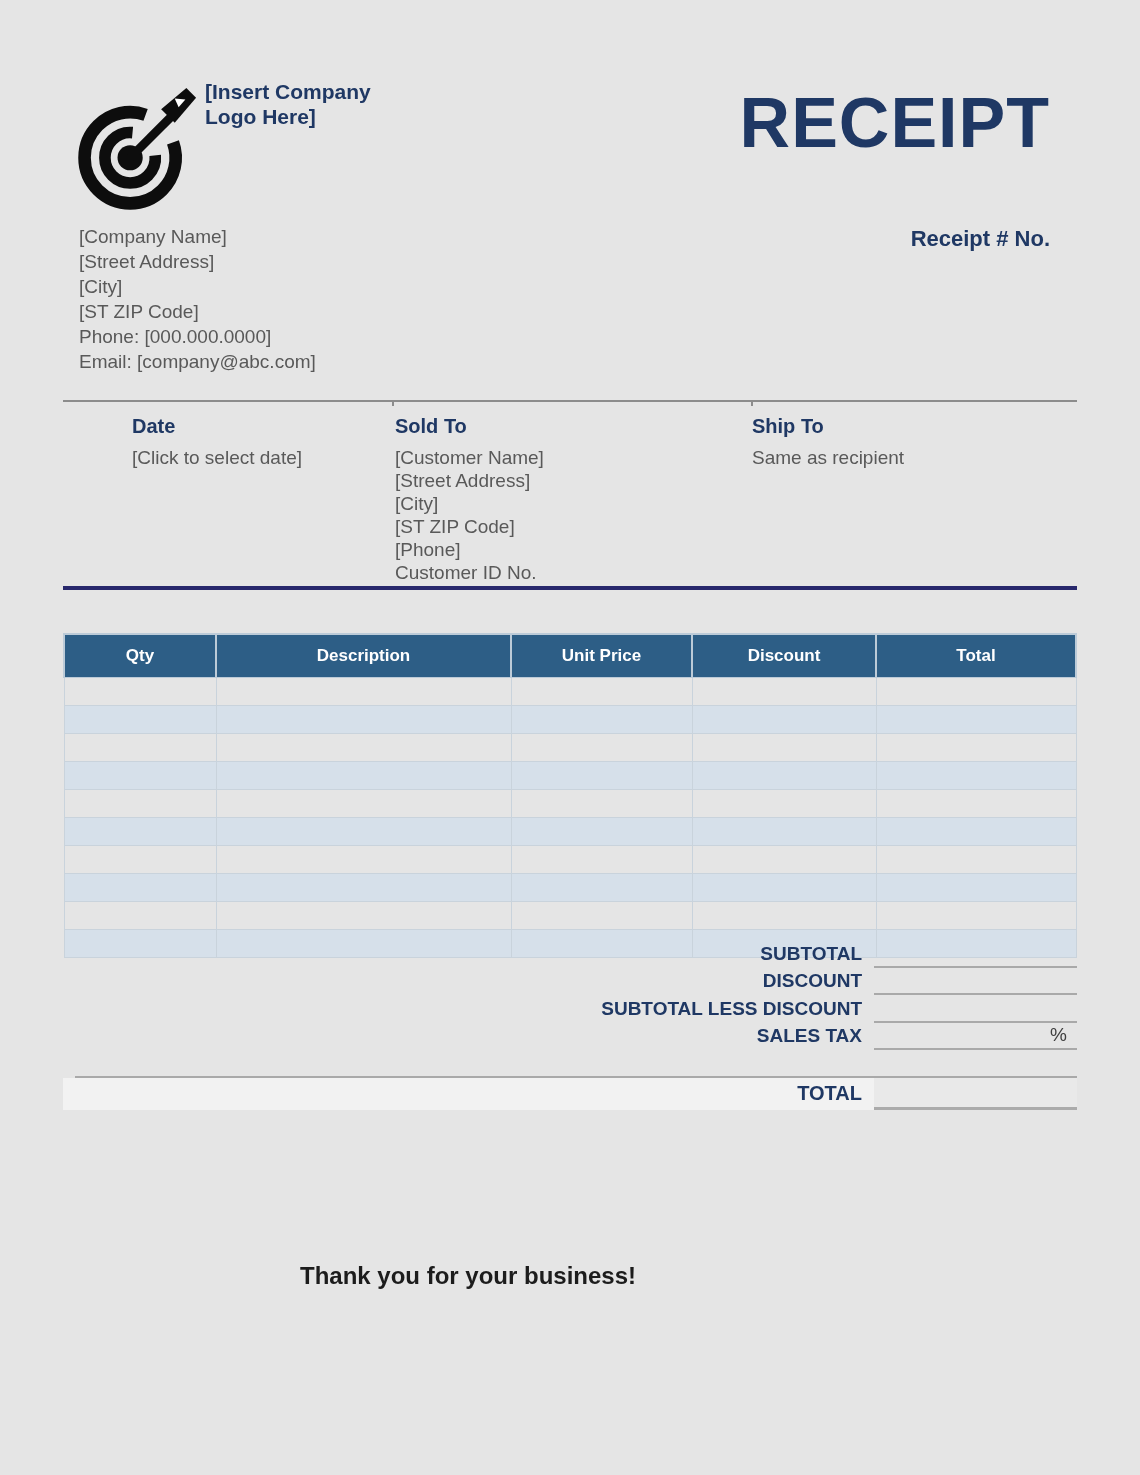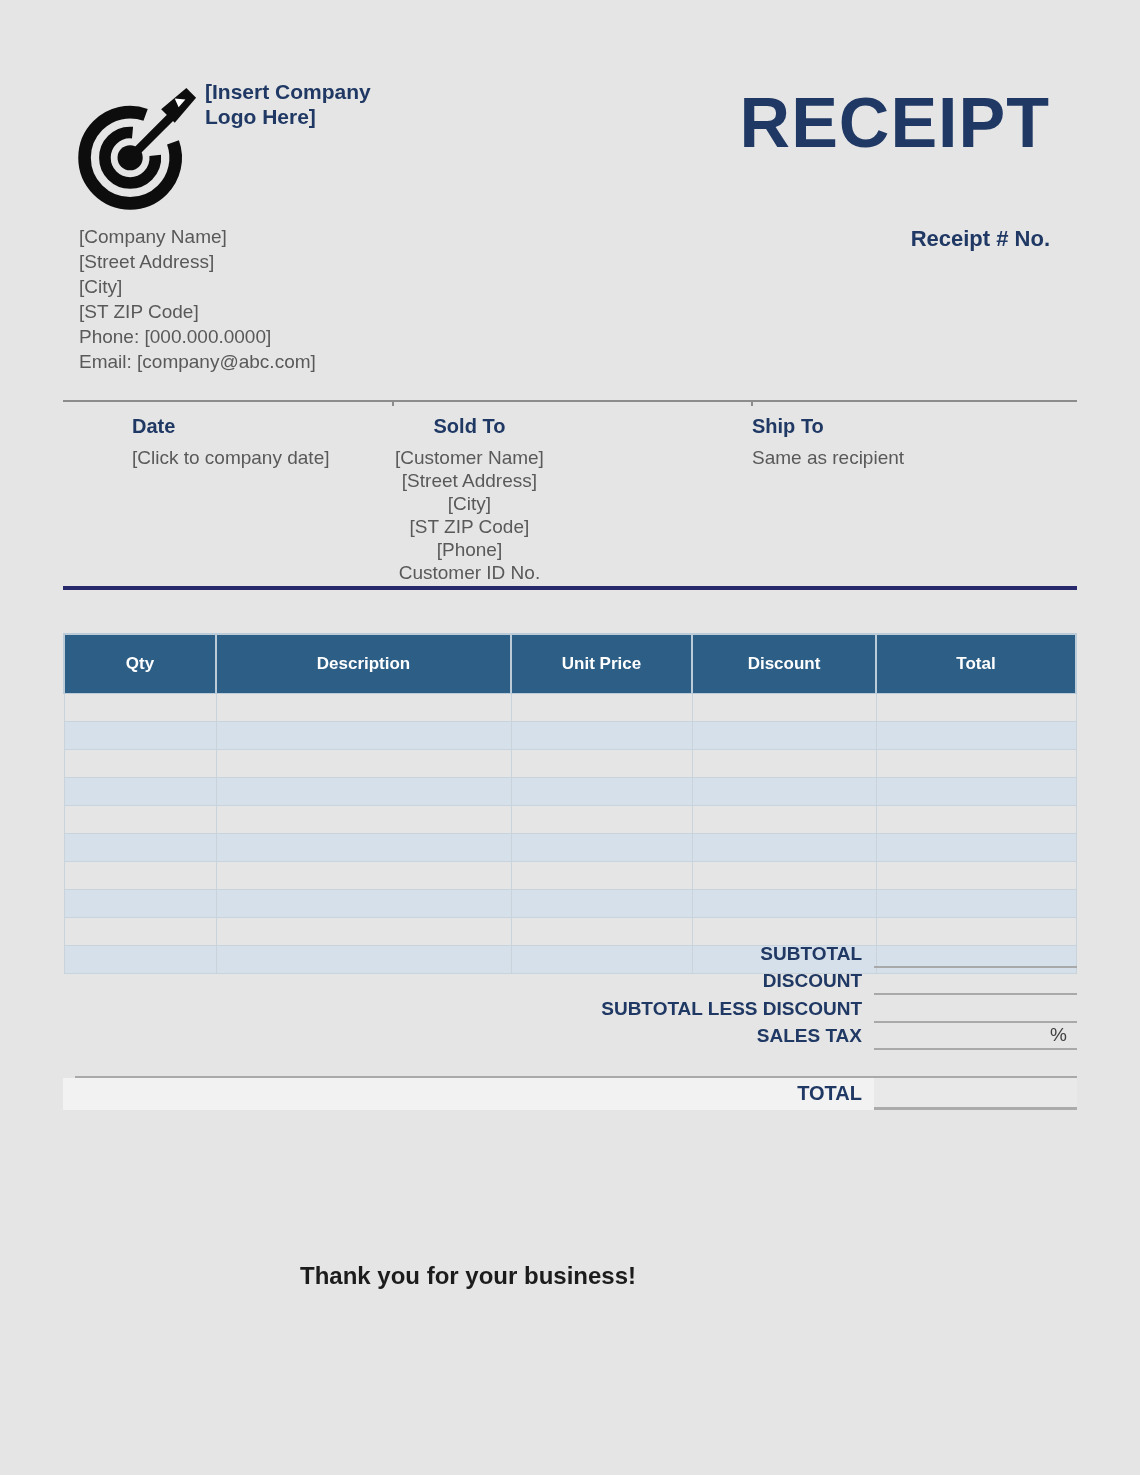--- a/index.html
+++ b/index.html
@@ -33,28 +33,28 @@
   
   .divider-thin { position: absolute; left: 63px; top: 400px; width: 1014px; height: 2px; background: #8c8c8c; }
   .tick { position: absolute; top: 402px; width: 2px; height: 4px; background: #8c8c8c; }
   .tick-1 { left: 392px; } .tick-2 { left: 751px; }
   .divider-thick { position: absolute; left: 63px; top: 586px; width: 1014px; height: 4px; background: #28286c; }
 
   
   .info-col { position: absolute; top: 415px; }
   .info-col .label { font-size: 20px; font-weight: bold; color: #1f3864; margin-bottom: 8px; }
   .info-col .line { font-size: 19px; line-height: 23px; color: #595959; }
-  .col-date { left: 89px; margin-left: 43px; } .col-sold { left: 395px; text-align: center; } .col-ship { left: 752px; }
+  .col-date { left: 89px; margin-left: 43px; } .col-sold { left: 395px; } .col-ship { left: 752px; }
 
   
   table.items { position: absolute; left: 63px; top: 633px; width: 1012px; border-collapse: collapse; table-layout: fixed; }
   table.items th {
     height: 26px; background: #2d5e86; color: #ffffff;
     font-size: 17px; font-weight: bold; text-align: center; vertical-align: middle;
-    border: 2px solid #bccbd8; border-bottom: 1px solid #bccbd8; padding: 16px;
+    border: 2px solid #bccbd8; border-bottom: 1px solid #bccbd8; padding: 8px;
   }
   table.items td { height: 27px; border: 1px solid #c9d3dc; padding: 0; }
   table.items tr.alt td { background: #d6e0ea; }
 
   
   .summary { position: absolute; left: 63px; top: 940px; width: 1014px; }
   .summary-row { display: flex; align-items: center; height: 27.5px; }
   .summary-label {
     width: 799px; text-align: right; font-size: 19px; font-weight: bold; color: #1f3864;
     white-space: nowrap;
@@ -104,21 +104,21 @@
     <div class="line">Phone: [000.000.0000]</div>
     <div class="line">Email: [company@abc.com]</div>
   </div>
 
   <div class="divider-thin"></div>
   <div class="tick tick-1"></div>
   <div class="tick tick-2"></div>
 
   <div class="info-col col-date">
     <div class="label">Date</div>
-    <div class="line">[Click to company date]</div>
+    <div class="line">[Click to select date]</div>
   </div>
 
   <div class="info-col col-sold">
     <div class="label">Sold To</div>
     <div class="line">[Customer Name]</div>
     <div class="line">[Street Address]</div>
     <div class="line">[City]</div>
     <div class="line">[ST ZIP Code]</div>
     <div class="line">[Phone]</div>
     <div class="line">Customer ID No.</div>

